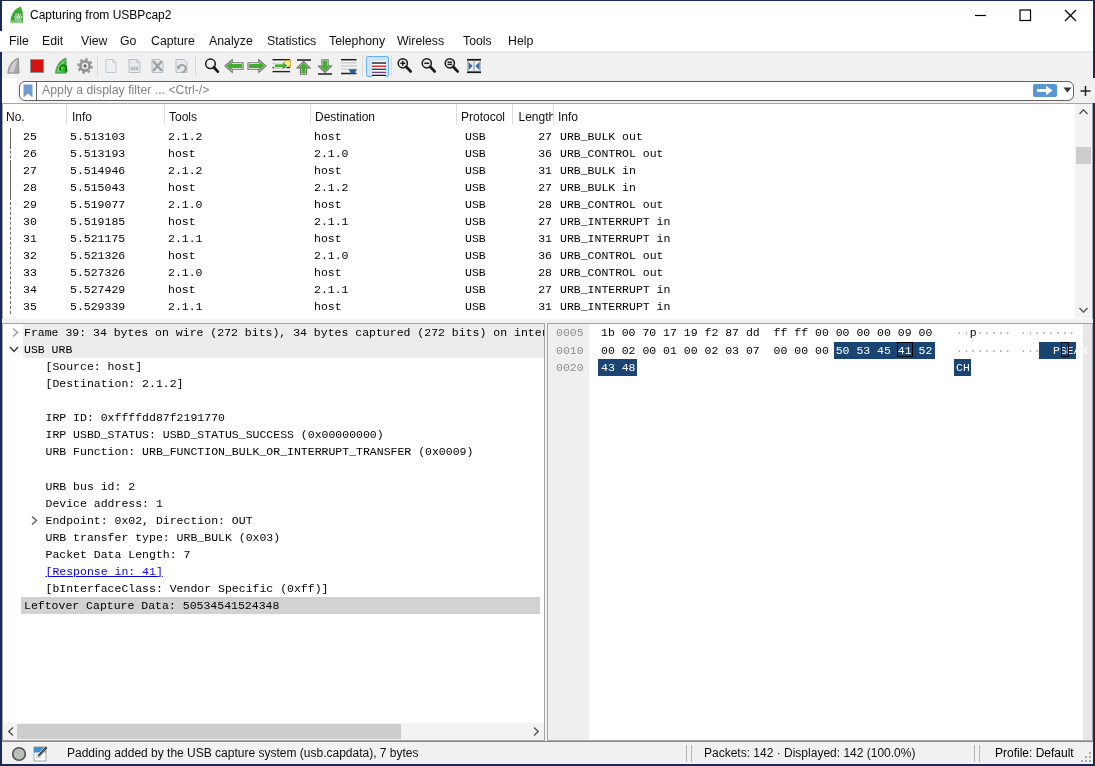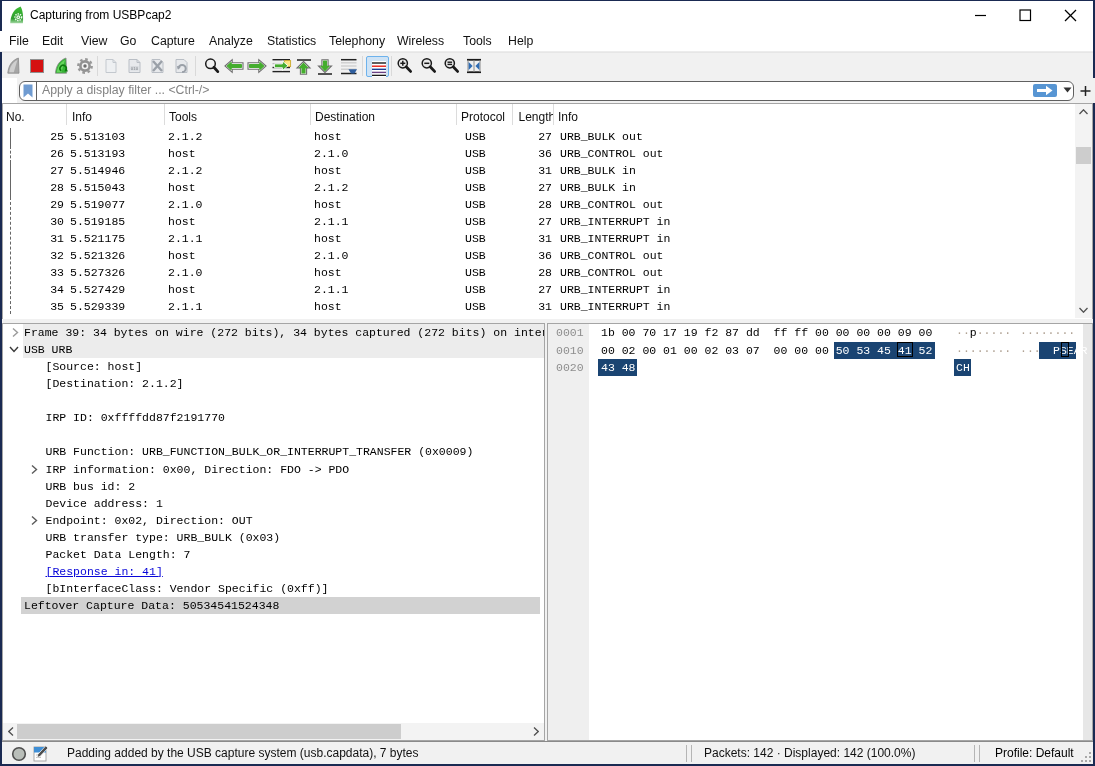--- a/index.html
+++ b/index.html
@@ -3,21 +3,21 @@
 <meta charset="utf-8">
 <style>
 *{margin:0;padding:0;box-sizing:border-box}
 html,body{width:1095px;height:766px;overflow:hidden;background:#fff}
 #win{position:absolute;left:0;top:0;width:1095px;height:766px;font-family:"Liberation Sans",sans-serif;color:#000}
 .abs{position:absolute}
 .hdr{font-size:12px;color:#111}
 .menu{font-size:12.3px;color:#111}
 svg{display:block}
 .prow{position:absolute;left:0;width:1072px;height:17px;font-family:"Liberation Mono",monospace;font-size:11.5px;line-height:17px;white-space:pre;color:#000}
-.c1{position:absolute;left:20px;width:41px;text-align:right}
+.c1{position:absolute;left:20px;width:41px;}
 .c2{position:absolute;left:67px}
 .c3{position:absolute;left:165px}
 .c4{position:absolute;left:311px}
 .c5{position:absolute;left:462px}
 .c6{position:absolute;left:500px;width:49px;text-align:right}
 .c7{position:absolute;left:557px}
 .drow,.hrow{position:absolute;left:0;width:541px;height:17px}
 .dtx{position:absolute;top:0;font-family:"Liberation Mono",monospace;font-size:11.5px;line-height:17px;white-space:pre;color:#000}
 .arr{position:absolute;top:0}
 
@@ -295,28 +295,25 @@
       </div>
     <div class="drow" style="top:34.1px">
         <span style="left:42.5px" class="dtx">[Source: host]</span>
       </div>
     <div class="drow" style="top:51.2px">
         <span style="left:42.5px" class="dtx">[Destination: 2.1.2]</span>
       </div>
     <div class="drow" style="top:85.3px">
         <span style="left:42.5px" class="dtx">IRP ID: 0xffffdd87f2191770</span>
       </div>
+    <div class="drow" style="top:102.4px">
+        <span style="left:42.5px" class="dtx">IRP USBD_STATUS: USBD_STATUS_SUCCESS (0x00000000)</span>
+      </div>
     <div class="drow" style="top:119.4px">
         <span style="left:42.5px" class="dtx">URB Function: URB_FUNCTION_BULK_OR_INTERRUPT_TRANSFER (0x0009)</span>
-      </div>
-    <div class="drow" style="top:136.5px">
-        <svg class="arr" style="left:27px" width="8" height="17" viewBox="0 0 8 17">
-          <path d="M2,4.5 L6.5,8.5 L2,12.5" fill="none" stroke="#5a5a5a" stroke-width="1.4"></path>
-        </svg>
-        <span style="left:42.5px" class="dtx">IRP information: 0x00, Direction: FDO -&gt; PDO</span>
       </div>
     <div class="drow" style="top:153.5px">
         <span style="left:42.5px" class="dtx">URB bus id: 2</span>
       </div>
     <div class="drow" style="top:170.6px">
         <span style="left:42.5px" class="dtx">Device address: 1</span>
       </div>
     <div class="drow" style="top:187.7px">
         <svg class="arr" style="left:27px" width="8" height="17" viewBox="0 0 8 17">
           <path d="M2,4.5 L6.5,8.5 L2,12.5" fill="none" stroke="#5a5a5a" stroke-width="1.4"></path>
@@ -348,21 +345,21 @@
           <path d="M1,0.5 L5.2,4.5 L1,8.5" fill="none" stroke="#505050" stroke-width="1.3"></path>
         </svg>
     </div>
   </div>
 
   <div class="abs" id="hexpane" style="left:547px;top:323px;width:546px;height:418px;background:#fff;border:1px solid #a5a5a5;overflow:hidden">
     <div class="abs" style="left:0;top:0;width:41px;height:416px;background:#efefef"></div>
     <div class="abs" style="left:535px;top:0;width:9px;height:416px;background:#e7e7e7"></div>
 
     <div class="hrow" style="top:0px">
-      <span style="left:8px;color:#8e8e8e" class="dtx">0001</span>
+      <span style="left:8px;color:#8e8e8e" class="dtx">0005</span>
       <span style="left:53px" class="dtx">1b 00 70 17 19 f2 87 dd</span>
       <span style="left:225.6px" class="dtx">ff ff 00 00 00 00 09 00</span>
       <span style="left:408px;color:#b0a294" class="dtx">··</span>
         <span style="left:421.8px" class="dtx">p</span>
         <span style="left:428.7px;color:#b0a294" class="dtx">·····</span>
         <span style="left:472px;color:#b0a294" class="dtx">········</span>
     </div>
 
     <div class="hrow" style="top:17.5px">
       <span style="left:8px;color:#8e8e8e" class="dtx">0010</span>

